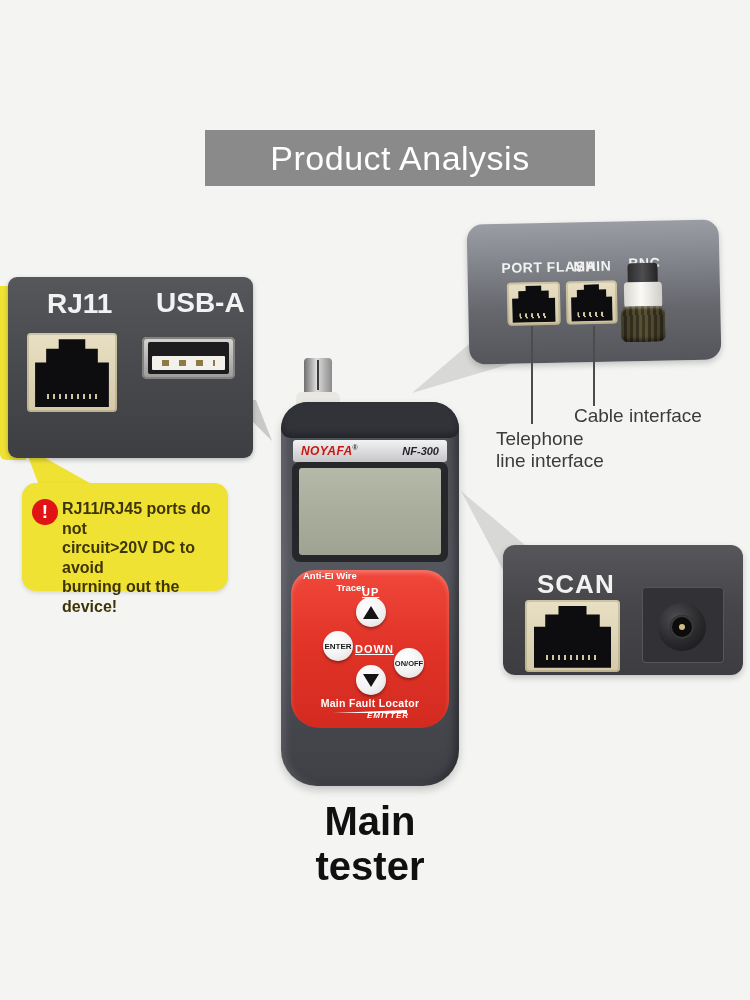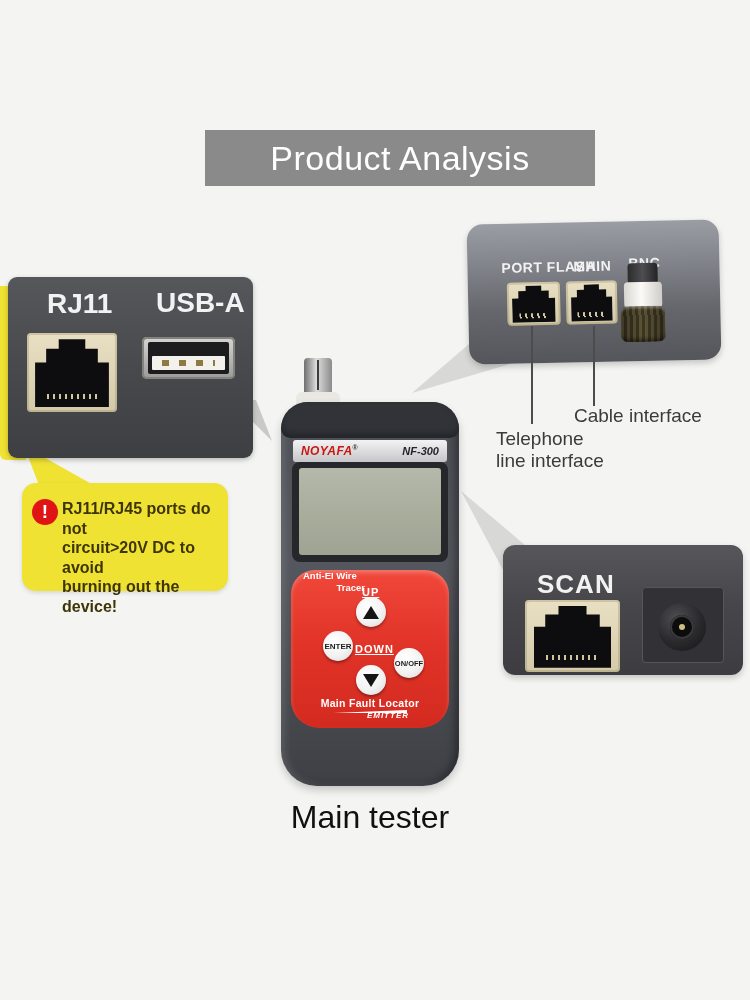--- a/index.html
+++ b/index.html
@@ -98,21 +98,21 @@
     border-top:13px solid #141414;}
   .btn-txt{font-size:8px;font-weight:bold;color:#1c1c1c;letter-spacing:0;text-align:right;}
   .footer-line{position:absolute;left:0;top:127px;width:100%;text-align:center;color:#ffffff;
     font-weight:bold;font-size:10.5px;letter-spacing:.3px;}
   .swoosh{position:absolute;left:42px;top:140px;width:74px;height:3px;background:#ffffff;
     clip-path:polygon(0 100%,100% 0,100% 100%);}
   .emitter{position:absolute;left:0;top:141px;width:118px;text-align:right;color:#ffffff;
     font-weight:bold;font-style:italic;font-size:8px;letter-spacing:1px;}
 
   .main-caption{left:281px;top:799px;width:178px;text-align:center;color:#101010;
-    font-size:32px;font-weight:400;}
+    font-size:40px;font-weight:700;}
 
   
   .bottom-panel{left:503px;top:545px;width:240px;height:130px;
     background:linear-gradient(180deg,#57575b 0%,#47474b 45%,#3d3d41 100%);
     border-radius:12px;box-shadow:0 3px 6px rgba(0,0,0,.2);}
   .bottom-panel .panel-label{font-size:26px;letter-spacing:1px;margin-top:16px;}
   .power-recess{position:absolute;left:139px;top:42px;width:82px;height:76px;background:#323236;
     border-radius:4px;box-shadow:inset 0 0 0 1px #55555a;}
   .barrel{position:absolute;left:16px;top:16px;width:48px;height:48px;border-radius:50%;
     background:radial-gradient(circle at 38% 32%,#4e4e52 0%,#29292c 55%,#151517 100%);}

